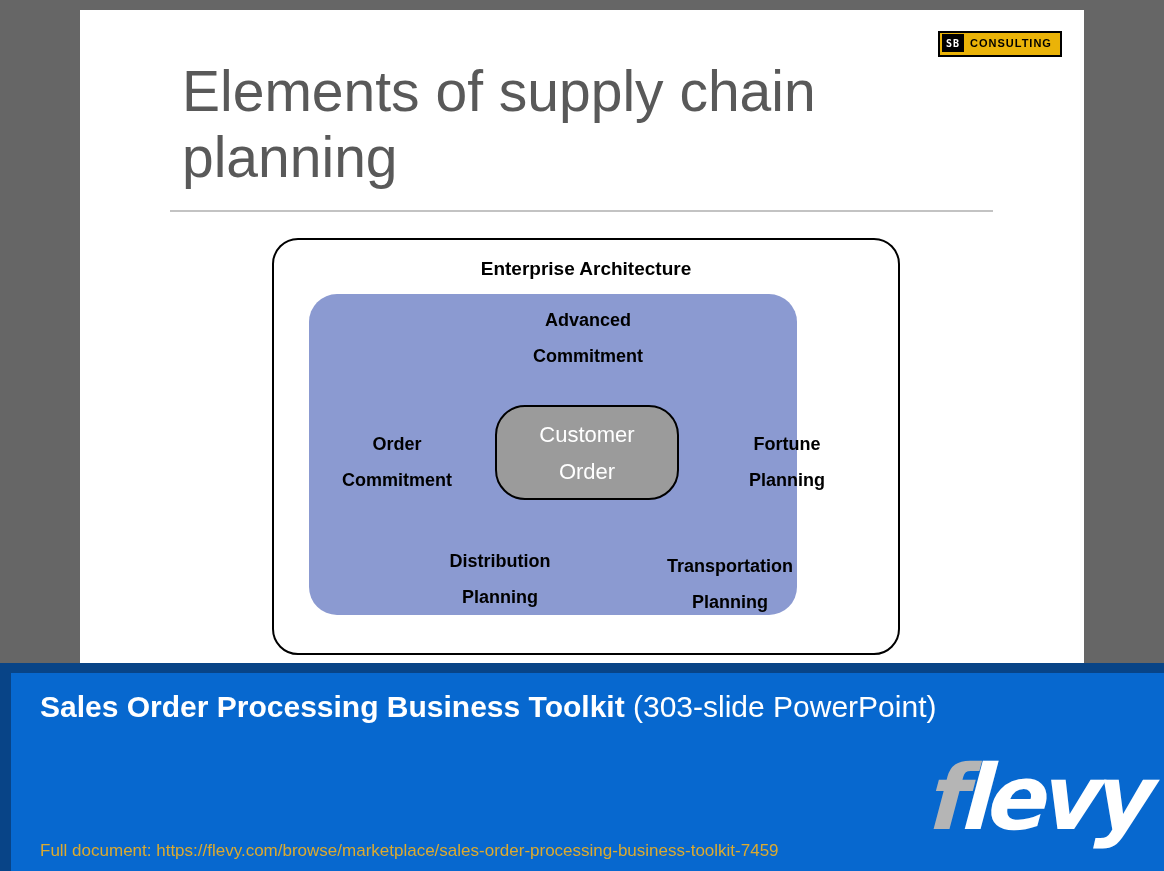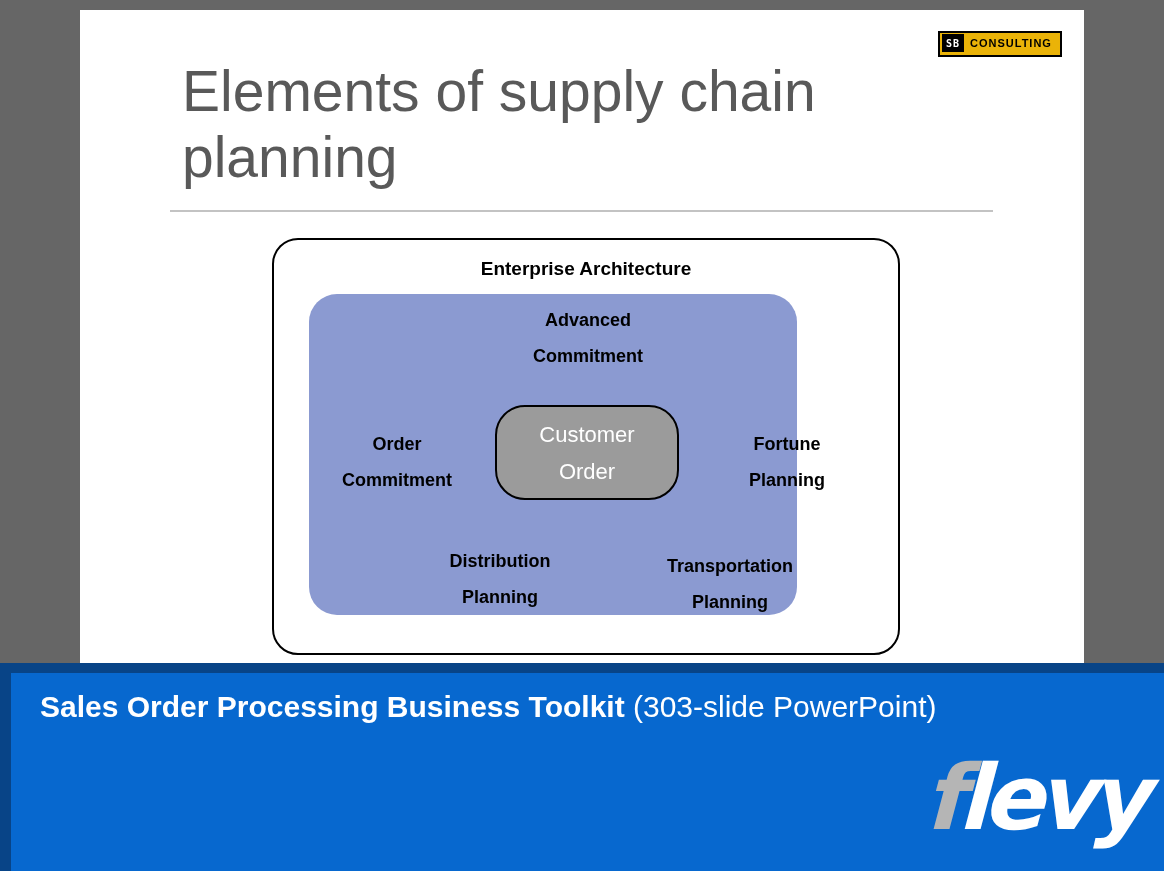--- a/index.html
+++ b/index.html
@@ -125,20 +125,21 @@
   </div>
 
   <div class="banner">
     <div class="banner-panel">
 
       <div class="banner-title">
         <span class="bold">Sales Order Processing Business Toolkit</span><span class="light"> (303-slide PowerPoint)</span>
       </div>
 
 
+      <div class="banner-link">Full document: https://flevy.com/browse/marketplace/sales-order-processing-business-toolkit-7459</div>
 
       <div class="flevy">
         <span class="f">f</span><span class="levy">levy</span>
       </div>
 
     </div>
   </div>
 
 </div>
 

